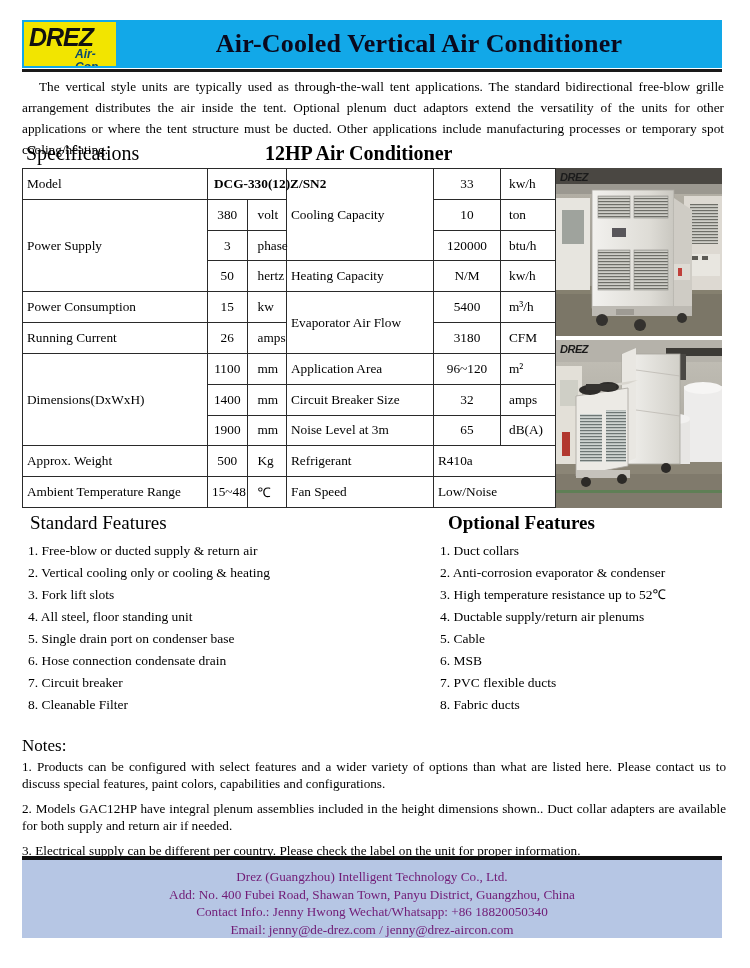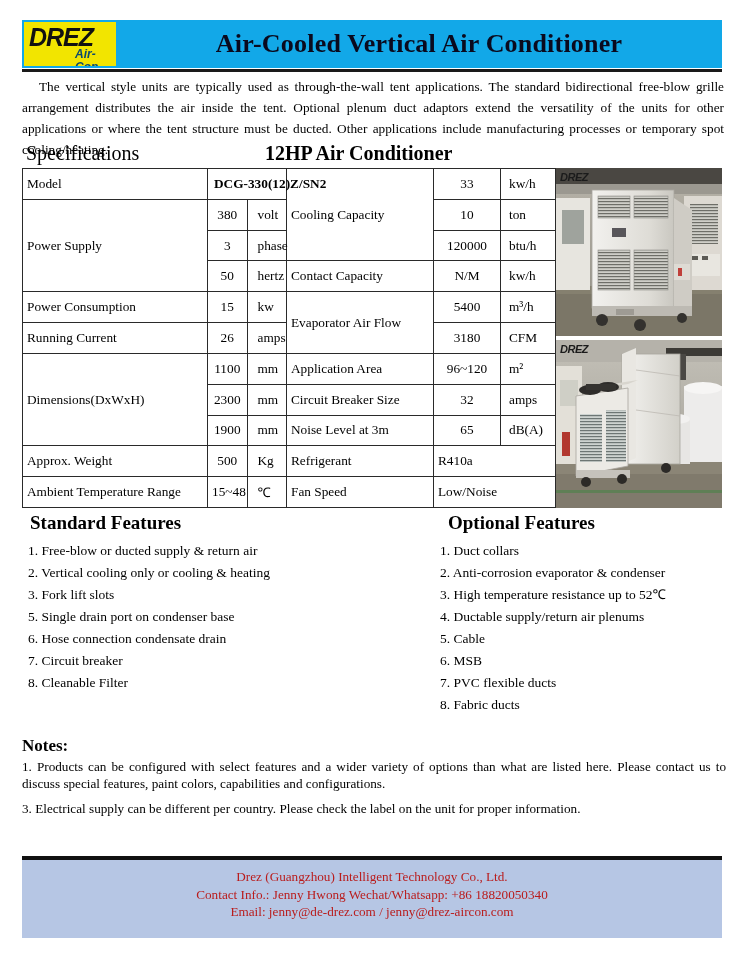--- a/index.html
+++ b/index.html
@@ -168,21 +168,21 @@
     z-index: 6;
     letter-spacing: -0.5px;
   }
 
   
   .feat-head-left {
     position: absolute;
     left: 30px;
     top: 512px;
     font-size: 19px;
-    font-weight: bold;
+    font-weight: normal;
     text-align: right;
   }
   .feat-head-right {
     position: absolute;
     left: 448px;
     top: 512px;
     font-size: 19px;
     font-weight: bold;
   }
   .feat-list-left {
@@ -203,21 +203,21 @@
     height: 22px;
     white-space: nowrap;
   }
 
   
   .notes-head {
     position: absolute;
     left: 22px;
     top: 736px;
     font-size: 17px;
-    font-weight: bold;
+    font-weight: normal;
   }
   .notes-body {
     position: absolute;
     left: 22px;
     top: 758px;
     width: 704px;
   }
   .note {
     font-size: 13.2px;
     line-height: 17px;
@@ -241,21 +241,21 @@
     width: 700px;
     height: 78px;
     background: #B6C6E4;
     text-align: center;
     padding-top: 8px;
     box-sizing: border-box;
   }
   .footer-line {
     font-size: 13.2px;
     line-height: 17.5px;
-    color: #b91c1c;
+    color: #701a75;
   }
 </style>
 </head>
 <body>
 
 <div class="header-band">
   <div class="logo-box">
     <div class="logo-main">DREZ</div>
     <div class="logo-sub">Air-Con</div>
   </div>
@@ -288,21 +288,21 @@
       </tr>
       <tr>
         <td class="c-val">3</td>
         <td class="c-unit">phase</td>
         <td class="c-val2">120000</td>
         <td class="c-unit2">btu/h</td>
       </tr>
       <tr>
         <td class="c-val">50</td>
         <td class="c-unit">hertz</td>
-        <td class="c-label2">Contact Capacity</td>
+        <td class="c-label2">Heating Capacity</td>
         <td class="c-val2">N/M</td>
         <td class="c-unit2">kw/h</td>
       </tr>
       <tr>
         <td class="c-label">Power Consumption</td>
         <td class="c-val">15</td>
         <td class="c-unit">kw</td>
         <td class="c-label2" rowspan="2">Evaporator Air Flow</td>
         <td class="c-val2">5400</td>
         <td class="c-unit2">m³/h</td>
@@ -316,21 +316,21 @@
       </tr>
       <tr>
         <td class="c-label" rowspan="3">Dimensions(DxWxH)</td>
         <td class="c-val">1100</td>
         <td class="c-unit">mm</td>
         <td class="c-label2">Application Area</td>
         <td class="c-val2">96~120</td>
         <td class="c-unit2">m²</td>
       </tr>
       <tr>
-        <td class="c-val">2300</td>
+        <td class="c-val">1400</td>
         <td class="c-unit">mm</td>
         <td class="c-label2">Circuit Breaker Size</td>
         <td class="c-val2">32</td>
         <td class="c-unit2">amps</td>
       </tr>
       <tr>
         <td class="c-val">1900</td>
         <td class="c-unit">mm</td>
         <td class="c-label2">Noise Level at 3m</td>
         <td class="c-val2">65</td>
@@ -454,41 +454,44 @@
   </div>
 </div>
 
 <div class="feat-head-left">Standard Features</div>
 <div class="feat-head-right">Optional Features</div>
 
 <div class="feat-list-left">
   <div class="feat-item">1. Free-blow or ducted supply &amp; return air</div>
   <div class="feat-item">2. Vertical cooling only or cooling &amp; heating</div>
   <div class="feat-item">3. Fork lift slots</div>
+  <div class="feat-item">4. All steel, floor standing unit</div>
   <div class="feat-item">5. Single drain port on condenser base</div>
   <div class="feat-item">6. Hose connection condensate drain</div>
   <div class="feat-item">7. Circuit breaker</div>
   <div class="feat-item">8. Cleanable Filter</div>
 </div>
 
 <div class="feat-list-right">
   <div class="feat-item">1. Duct collars</div>
   <div class="feat-item">2. Anti-corrosion evaporator &amp; condenser</div>
   <div class="feat-item">3. High temperature resistance up to 52℃</div>
   <div class="feat-item">4. Ductable supply/return air plenums</div>
   <div class="feat-item">5. Cable</div>
   <div class="feat-item">6. MSB</div>
   <div class="feat-item">7. PVC flexible ducts</div>
   <div class="feat-item">8. Fabric ducts</div>
 </div>
 
 <div class="notes-head">Notes:</div>
 <div class="notes-body">
   <div class="note">1. Products can be configured with select features and a wider variety of options than what are listed here. Please contact us to discuss special features, paint colors, capabilities and configurations.</div>
+  <div class="note">2. Models GAC12HP have integral plenum assemblies included in the height dimensions shown.. Duct collar adapters are available for both supply and return air if needed.</div>
   <div class="note">3.  Electrical supply can be different per country. Please check the label on the unit for proper information.</div>
 </div>
 
 <div class="footer-rule"></div>
 <div class="footer">
   <div class="footer-line">Drez (Guangzhou) Intelligent Technology Co., Ltd.</div>
+  <div class="footer-line">Add: No. 400 Fubei Road, Shawan Town, Panyu District, Guangzhou, China</div>
   <div class="footer-line">Contact Info.: Jenny Hwong     Wechat/Whatsapp: +86 18820050340</div>
   <div class="footer-line">Email: jenny@de-drez.com / jenny@drez-aircon.com</div>
 </div>
 
 </body></html>

